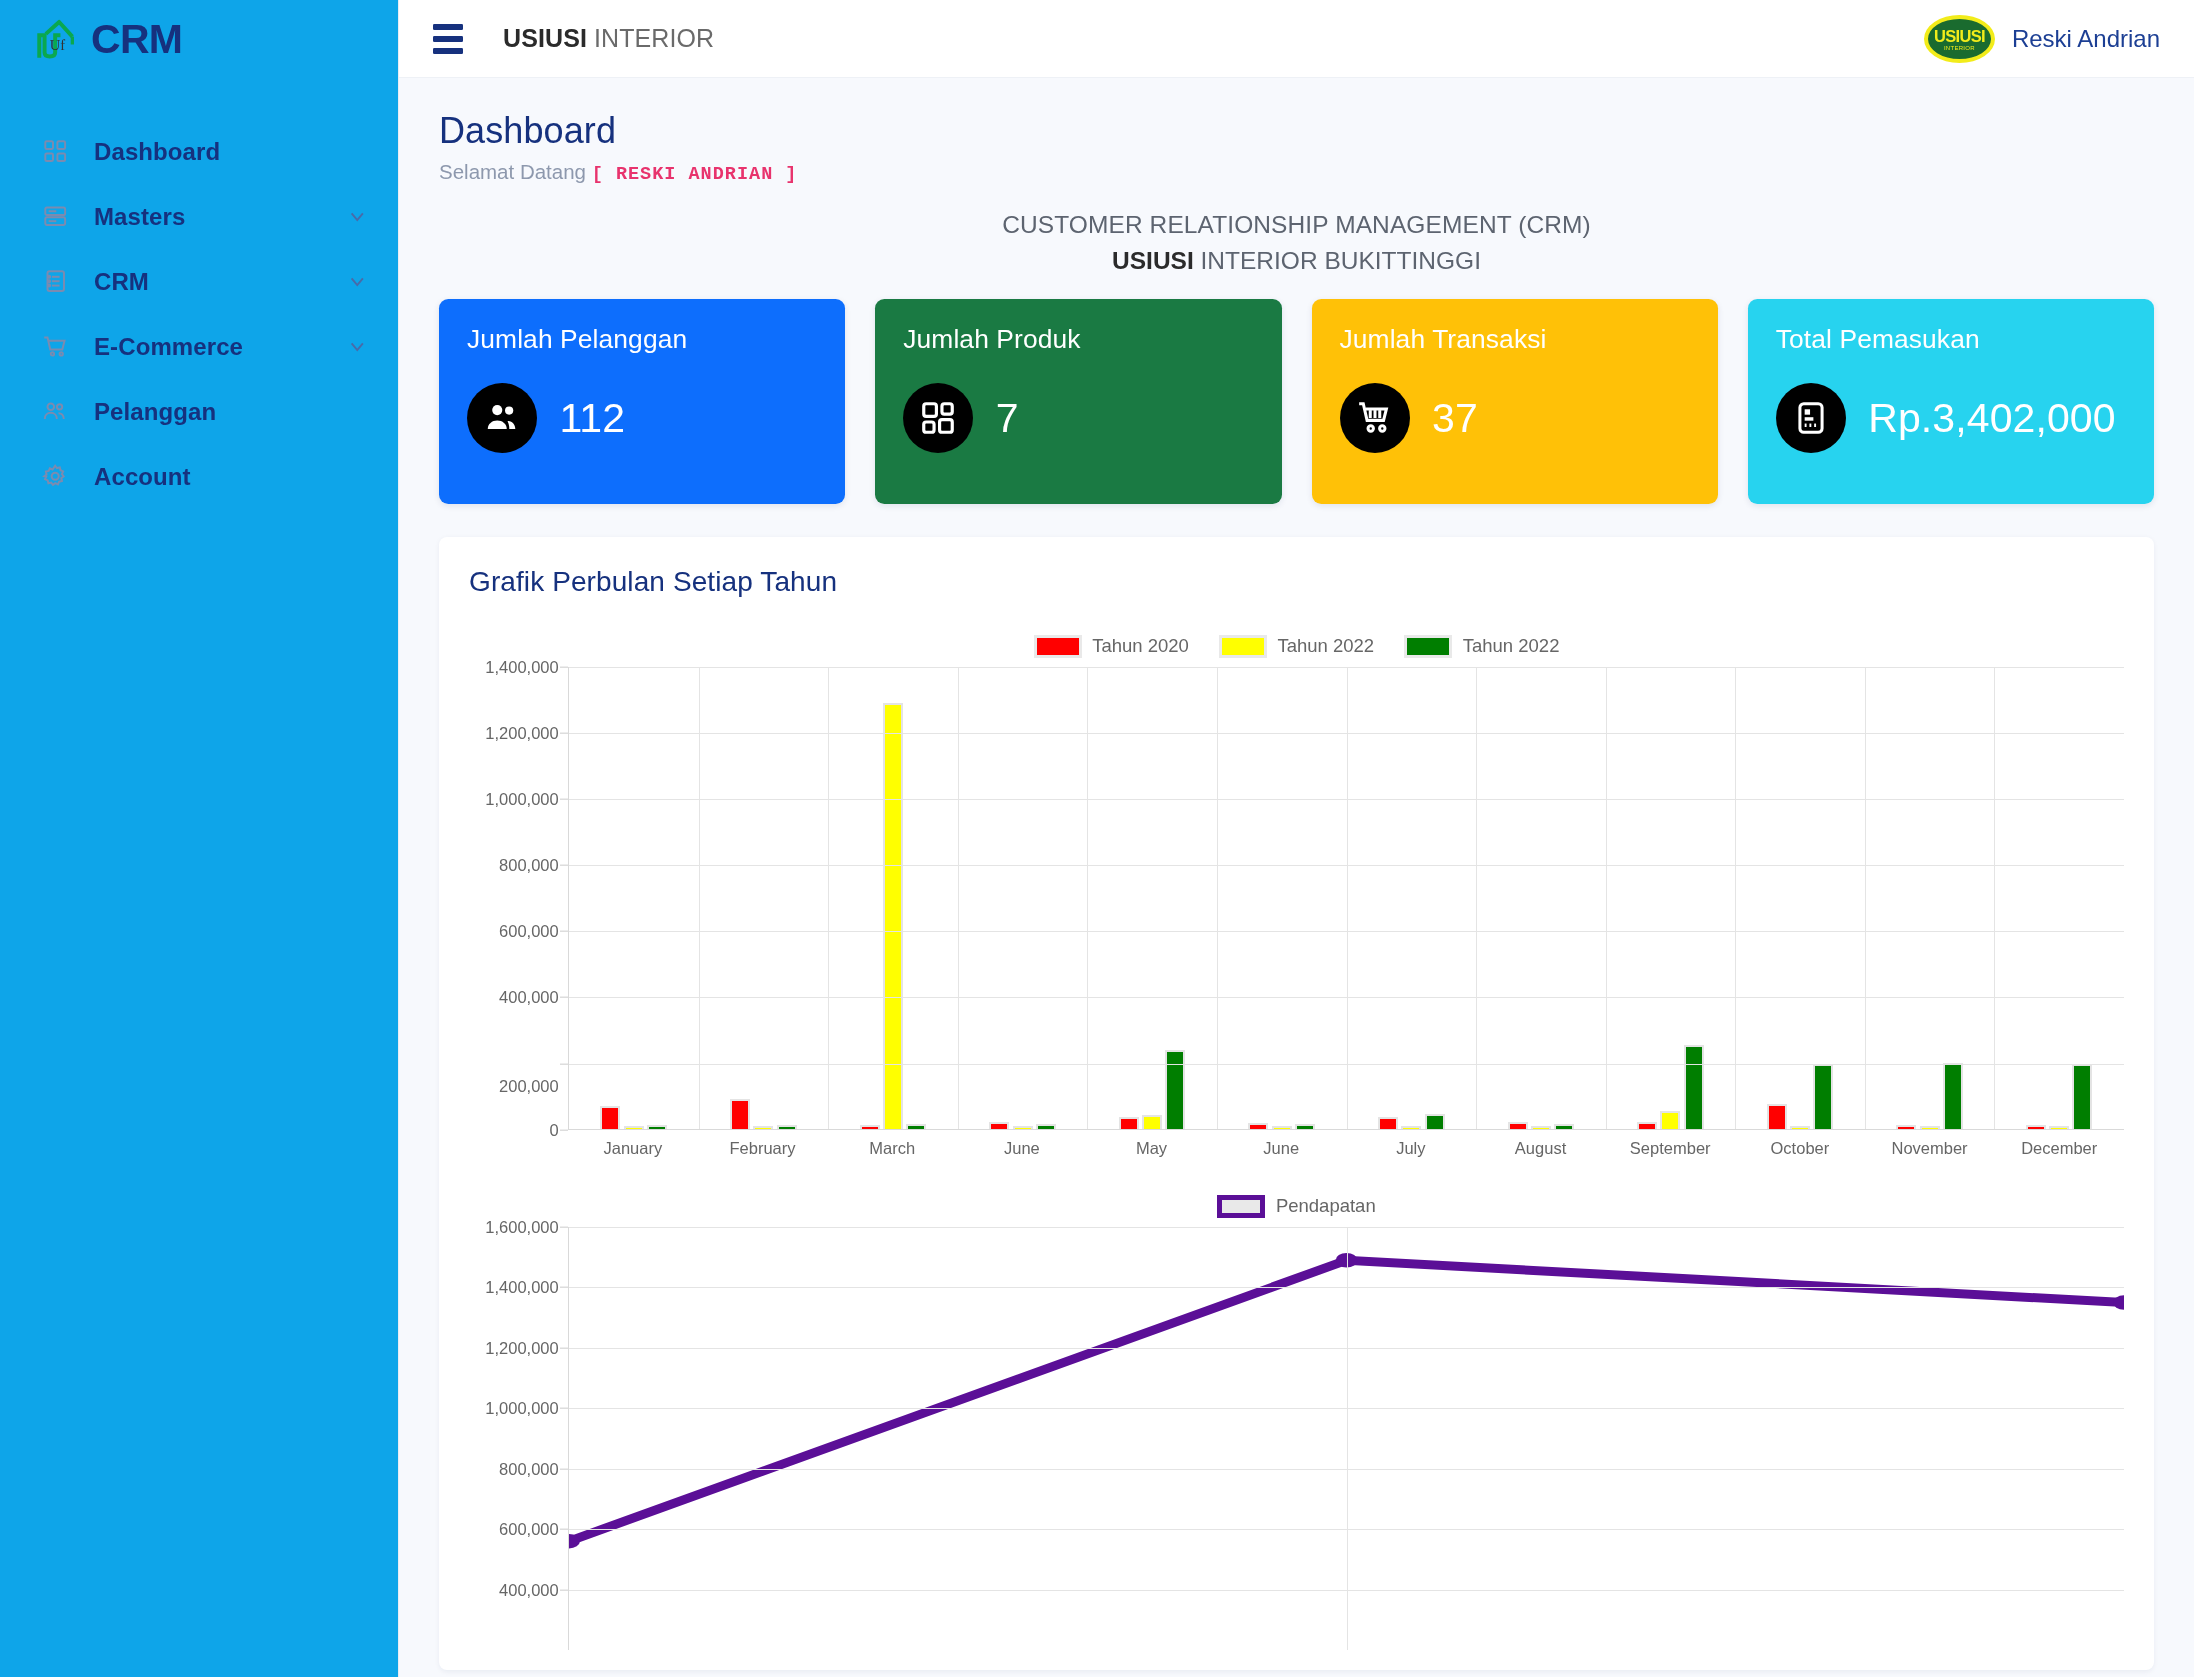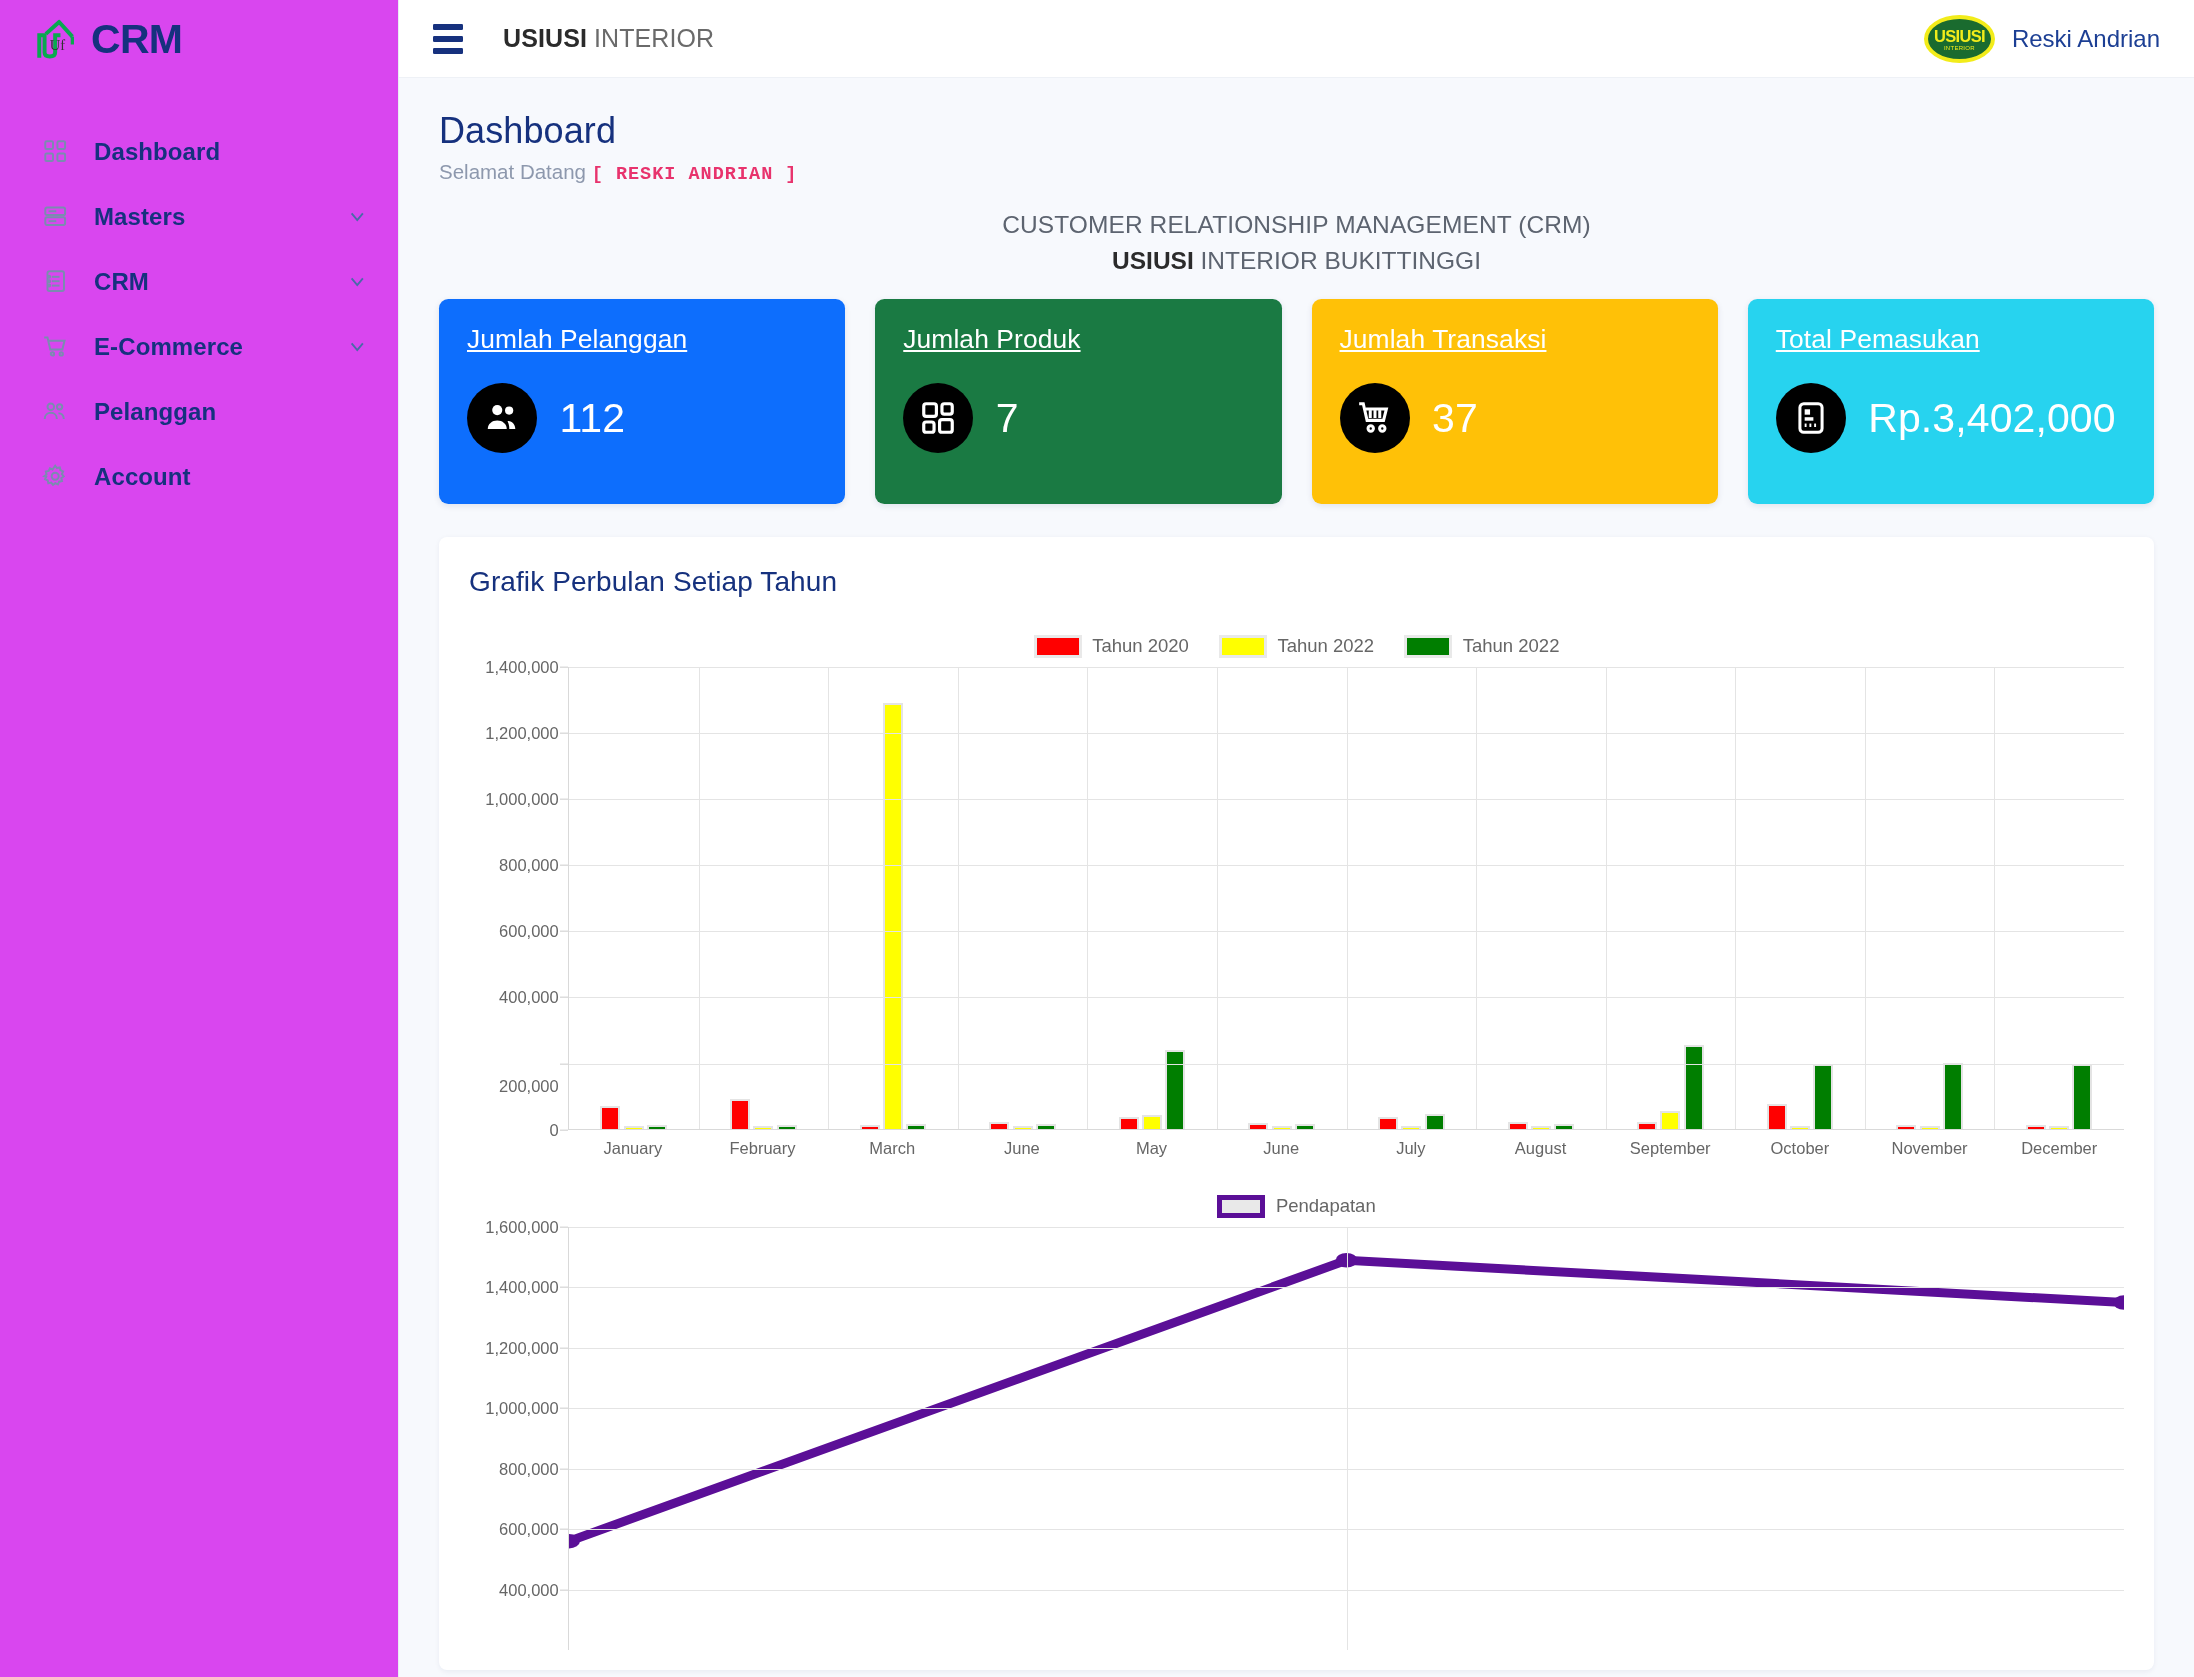--- a/index.html
+++ b/index.html
@@ -9,21 +9,21 @@
     overflow: hidden;
     background: #ffffff;
     font-family: "Liberation Sans", sans-serif;
   }
   .app { display: flex; width: 2194px; height: 1677px; }
 
   
   .sidebar {
     width: 399px;
     min-width: 399px;
-    background: #d946ef;
+    background: #0ea5e9;
     border-right: 0.7px solid #e8ecf3;
     display: flex;
     flex-direction: column;
   }
   .brand {
     height: 78px;
     display: flex;
     align-items: center;
     gap: 12px;
     padding-left: 30px;
@@ -157,21 +157,20 @@
     padding: 25px 28px 29px 28px;
     min-height: 205px;
     box-shadow: 0 2px 6.6px rgba(20,40,90,0.10);
     display: flex; flex-direction: column;
   }
   .card-title {
     font-size: 26.4px;
     color: #ffffff;
     font-weight: 500;
     letter-spacing: 0.1px;
-    text-decoration: underline;
   }
   .card-body {
     margin-top: 28px;
     display: flex;
     align-items: center;
     gap: 22.5px;
   }
   .card-ico {
     width: 70px; height: 70px;
     border-radius: 50%;

